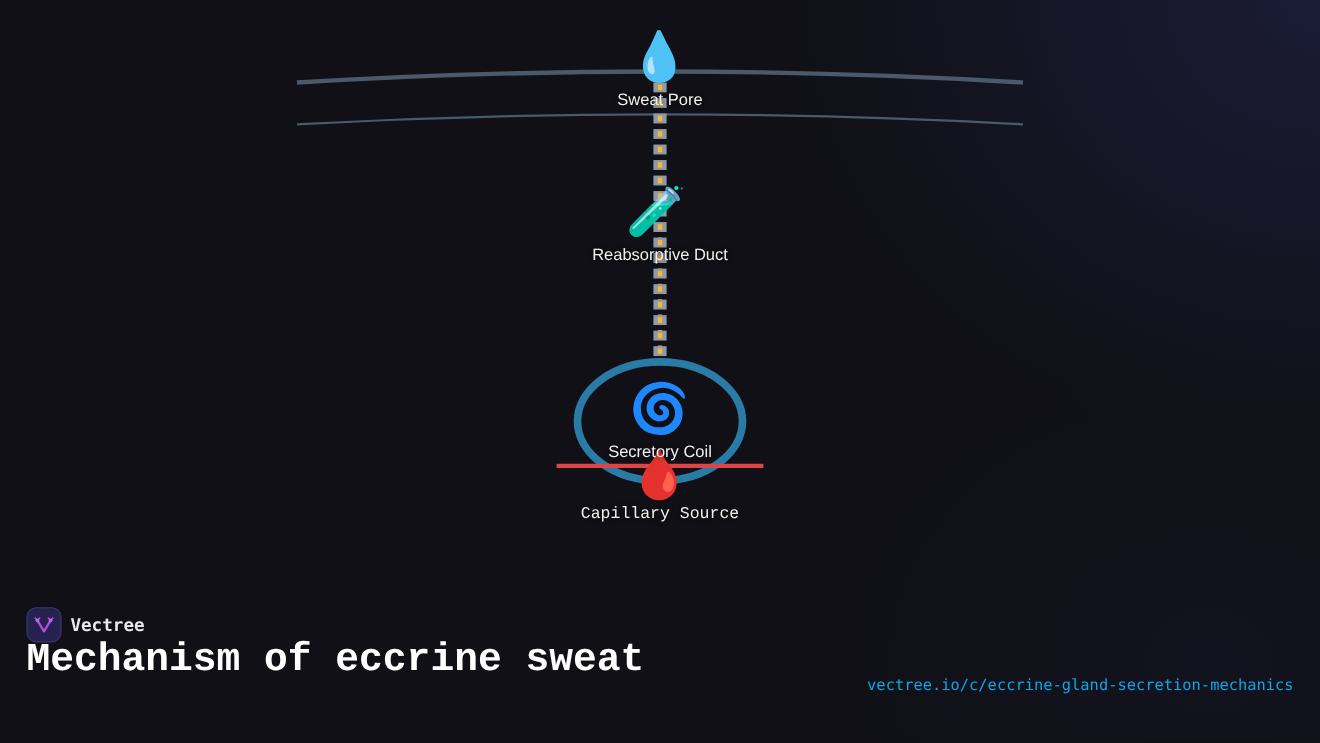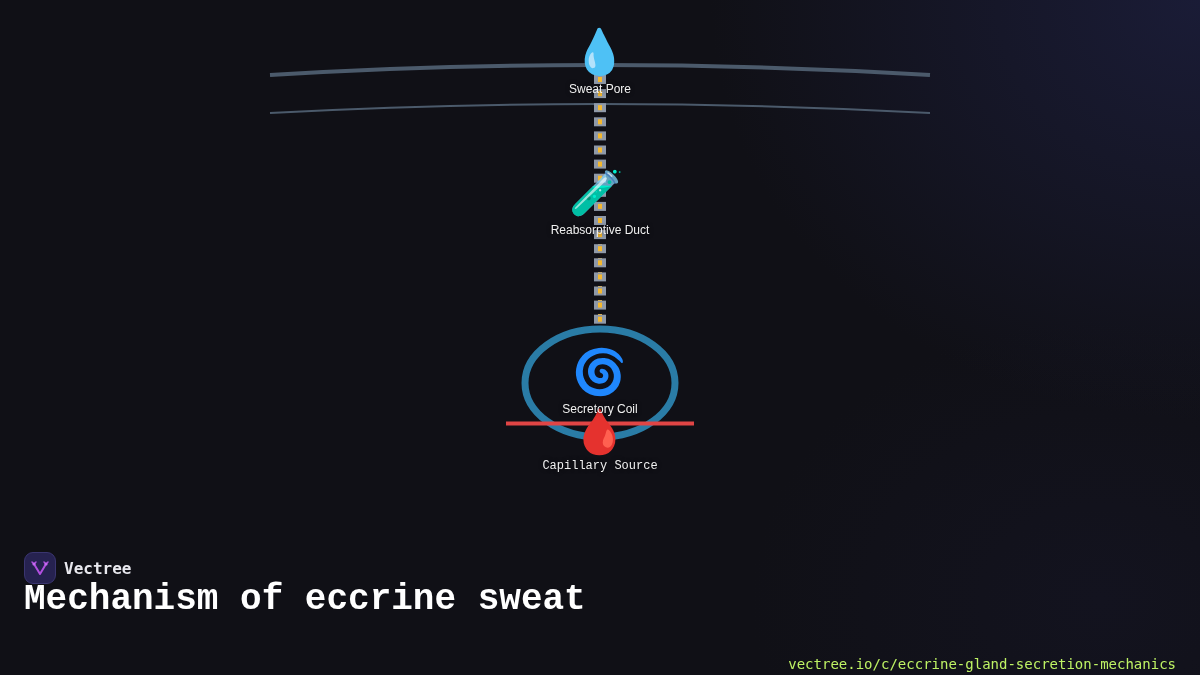--- a/index.html
+++ b/index.html
@@ -10,21 +10,21 @@
     }
     .bg-glow {
       position: absolute; inset: 0;
       background:
         radial-gradient(ellipse 700px 600px at 1200px 0px, rgba(28,30,60,0.85), rgba(16,16,22,0) 70%),
         radial-gradient(ellipse 500px 400px at 1100px 600px, rgba(22,22,40,0.5), rgba(16,16,22,0) 70%);
     }
     svg.diagram { position: absolute; left: 0; top: 0; }
     .node-label {
       position: absolute; transform: translateX(-50%);
-      color: #f0f0f0; font-size: 12px; white-space: nowrap;
+      color: #f0f0f0; font-size: 15px; white-space: nowrap;
       font-family: "Liberation Sans", sans-serif;
       text-shadow: 0 0 4px rgba(0,0,0,0.6);
     }
     .node-icon {
       position: absolute; transform: translate(-50%, -50%);
       font-size: 44px; line-height: 1;
     }
     .brand {
       position: absolute; left: 24px; top: 552px;
       display: flex; align-items: center; gap: 8px;
@@ -38,22 +38,22 @@
     .brand-name {
       color: #e8e8ee; font-size: 16px; font-weight: bold;
       font-family: "DejaVu Sans Mono", monospace;
     }
     .title {
       position: absolute; left: 24px; top: 583px; margin: 0;
       color: #ffffff; font-size: 36px; font-weight: bold; line-height: 33px;
       font-family: "Liberation Mono", monospace; letter-spacing: 0px;
     }
     .url {
-      position: absolute; right: 24px; top: 656px;
-      color: #bef264; font-size: 14px;
+      position: absolute; right: 24px; top: 615px;
+      color: #0ea5e9; font-size: 14px;
       font-family: "DejaVu Sans Mono", monospace;
     }
   </style>
 </head>
 <body>
 
 <div class="bg-glow"></div>
 
 <svg class="diagram" width="1200" height="675">
 

